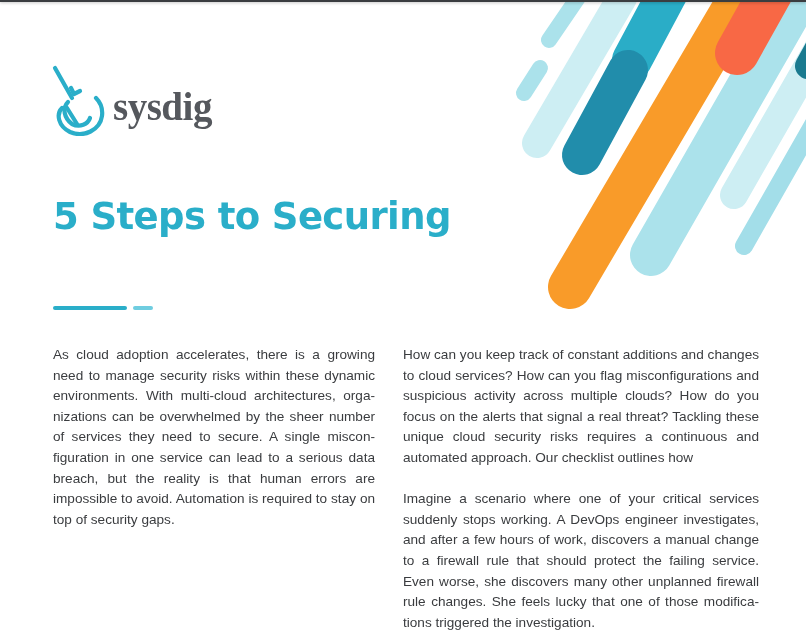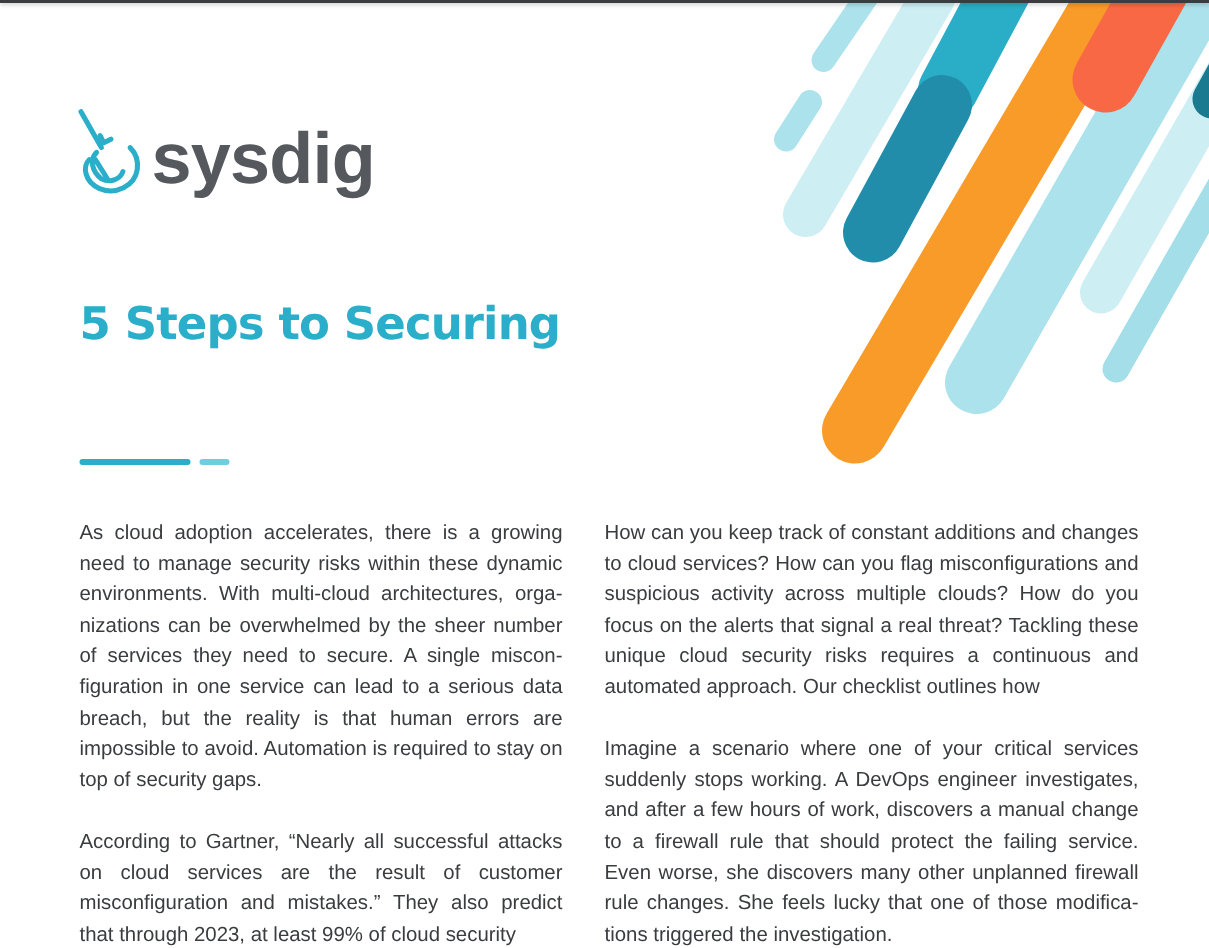--- a/index.html
+++ b/index.html
@@ -17,29 +17,29 @@
   .graphic {
     position: absolute; left: 0; top: 0; width: 806px; height: 632px;
     pointer-events: none; z-index: 1;
   }
   .logo {
     position: absolute; left: 50px; top: 62px; height: 76px; width: 200px;
     display: flex; align-items: center; z-index: 2;
   }
   .logo svg { display: block; }
   .logo-word {
-    font-family: Liberation Sans, sans-serif;
-    font-weight: bold; font-size: 48px; color: #55585d;
+    font-family: Liberation Serif, serif;
+    font-weight: bold; font-size: 39px; color: #55585d;
     letter-spacing: -0.5px; margin-left: 3px; margin-top: 12px;
   }
   .title {
     position: absolute; left: 53px; top: 197px; z-index: 2;
     margin: 0;
     font-family: "DejaVu Sans", sans-serif; font-weight: bold;
-    color: #2aaec9; font-size: 30px; line-height: 40px; letter-spacing: -0.6px;
+    color: #2aaec9; font-size: 37px; line-height: 40px; letter-spacing: -0.6px;
   }
   .title span { display: block; white-space: nowrap; }
   .rule-long {
     position: absolute; left: 53px; top: 306px; width: 74px; height: 4px;
     background: #2aaec9; border-radius: 2px; z-index: 2;
   }
   .rule-short {
     position: absolute; left: 133px; top: 306px; width: 20px; height: 4px;
     background: #6fcde0; border-radius: 2px; z-index: 2;
   }
@@ -96,19 +96,18 @@
 
 <h1 class="title">
   <span>5 Steps to Securing</span>
 </h1>
 
 <div class="rule-long"></div>
 <div class="rule-short"></div>
 
 <div class="col col-left">
   <p>As cloud adoption accelerates, there is a growing need to manage security risks within these dynamic environments. With multi-cloud architectures, orga­nizations can be overwhelmed by the sheer number of services they need to secure. A single miscon­figuration in one service can lead to a serious data breach, but the reality is that human errors are impossible to avoid. Automation is required to stay on top of security gaps.</p>
-  <p>According to Gartner, “Nearly all successful attacks on cloud services are the result of customer misconfiguration and mistakes.” They also predict that through 2023, at least 99% of cloud security</p>
 </div>
 
 <div class="col col-right">
   <p>How can you keep track of constant additions and changes to cloud services? How can you flag misconfigurations and suspicious activity across multiple clouds? How do you focus on the alerts that signal a real threat? Tackling these unique cloud security risks requires a continuous and automated approach. Our checklist outlines how</p>
   <p>Imagine a scenario where one of your critical services suddenly stops working. A DevOps engineer investigates, and after a few hours of work, discovers a manual change to a firewall rule that should protect the failing service. Even worse, she discovers many other unplanned firewall rule changes. She feels lucky that one of those modifica­tions triggered the investigation.</p>
 </div>
 
 </body></html>

